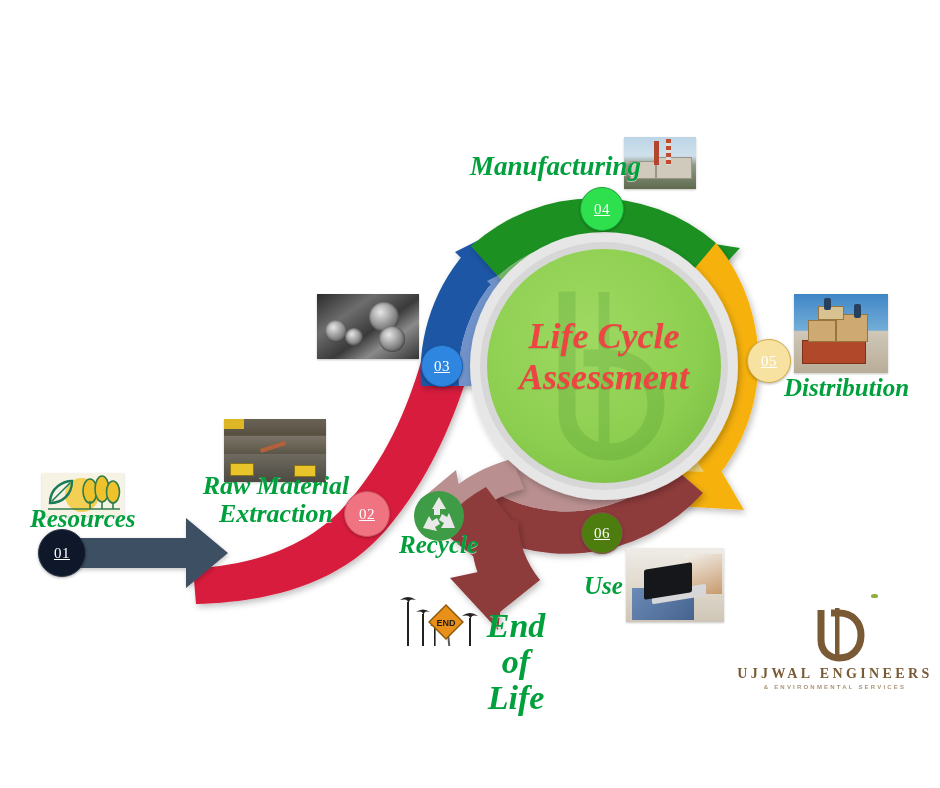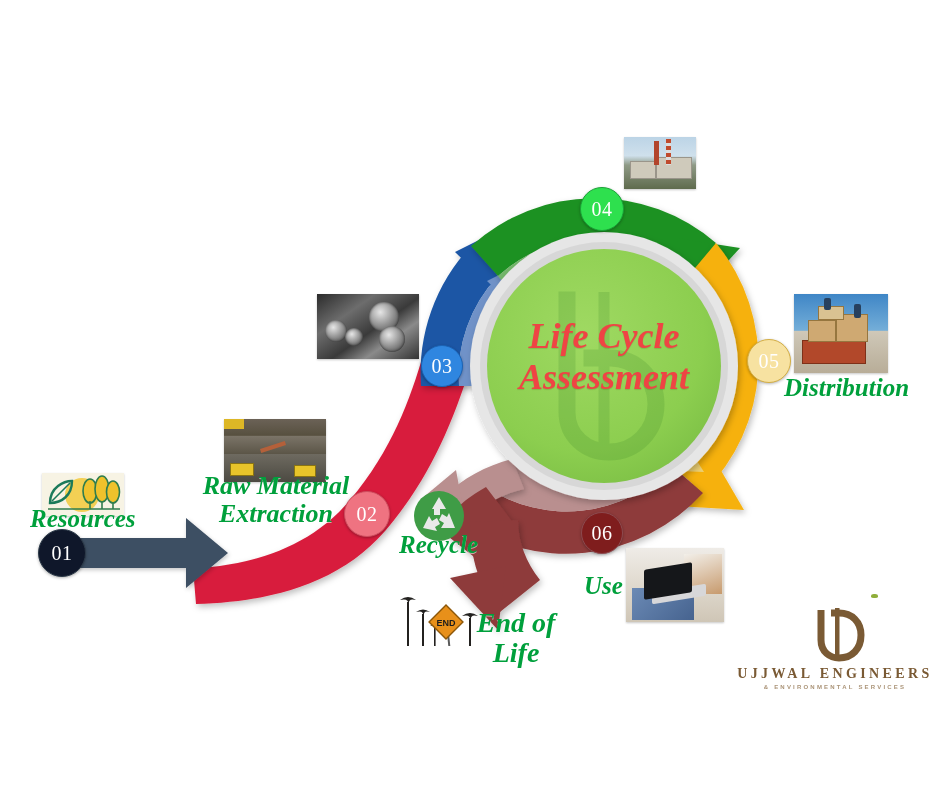--- a/index.html
+++ b/index.html
@@ -27,21 +27,21 @@
   }
   .lbl.two{white-space:normal;text-align:center;}
 
   #lbl-resources{left:30px;top:506px;font-size:25px;}
   #lbl-raw{left:196px;top:472px;font-size:26px;width:160px;text-align:center;}
   #lbl-processing{left:308px;top:361px;font-size:26px;}
   #lbl-manufacturing{left:470px;top:152px;font-size:27px;}
   #lbl-distribution{left:784px;top:375px;font-size:25px;}
   #lbl-use{left:584px;top:573px;font-size:25px;}
   #lbl-recycle{left:399px;top:532px;font-size:25px;}
-  #lbl-endoflife{left:470px;top:608px;font-size:28px;width:92px;text-align:center;}
+  #lbl-endoflife{left:470px;top:608px;font-size:34px;width:92px;text-align:center;}
 
   
   .photo{position:absolute;overflow:hidden;background:#ccc;
     box-shadow:0 1px 2px rgba(0,0,0,.22);}
 
   
   #img-resources{left:42px;top:473px;width:82px;height:43px;background:#f7f3e4;}
 
   
   #img-raw{left:224px;top:419px;width:102px;height:63px;
@@ -106,29 +106,30 @@
   #icon-recycle{position:absolute;left:413px;top:490px;width:52px;height:52px;}
 
   
   #scene-eol{position:absolute;left:386px;top:586px;width:96px;height:62px;}
 
   
   .badge{
     position:absolute;border-radius:50%;
     display:flex;align-items:center;justify-content:center;
     color:#ffffff;font-family:"Liberation Serif", serif;
-    font-size:20px;letter-spacing:.5px;
+    font-size:15px;letter-spacing:.5px;
     box-shadow:0 1px 3px rgba(0,0,0,.3);
+    text-decoration:underline;
   }
   #badge-01{left:38px;top:529px;width:46px;height:46px;background:#0f172a;border:1px solid #2c3a49;}
   #badge-02{left:344px;top:491px;width:44px;height:44px;background:#ef7381;border:1px solid #cf4d5e;}
   #badge-03{left:421px;top:345px;width:40px;height:40px;background:#2f86e0;border:1px solid #1b63b5;}
   #badge-04{left:580px;top:187px;width:42px;height:42px;background:#2ee04e;border:1px solid #19a336;}
   #badge-05{left:747px;top:339px;width:42px;height:42px;background:#f7e2a1;border:1px solid #d4ae43;color:#fff;}
-  #badge-06{left:581px;top:512px;width:40px;height:40px;background:#7f1d1d;border:1px solid #8e4a4f;}
+  #badge-06{left:581px;top:512px;width:40px;height:40px;background:#4d7c0f;border:1px solid #8e4a4f;}
 
   
   #logo{position:absolute;left:737px;top:604px;width:196px;height:100px;}
   #logo-mark{position:absolute;left:72px;top:0;width:56px;height:58px;}
   #logo-name{
     position:absolute;left:0;top:62px;width:196px;text-align:center;
     color:#7a5a34;font-family:Liberation Serif, serif;
     font-size:14px;font-weight:bold;letter-spacing:3.4px;
   }
   #logo-sub{
@@ -315,20 +316,21 @@
       </g>
       <g transform="rotate(45 60 36)">
         <rect x="48" y="24" width="24" height="24" fill="#e8901a" stroke="#8d5708" stroke-width="1.4"></rect>
       </g>
       <text x="60" y="40" text-anchor="middle" font-family="Liberation Sans, sans-serif" font-size="9" font-weight="bold" fill="#1c1c1c">END</text>
     </svg>
   </div>
 
   <div class="lbl" id="lbl-resources">Resources</div>
   <div class="lbl two" id="lbl-raw">Raw Material Extraction</div>
+  <div class="lbl" id="lbl-manufacturing">Manufacturing</div>
   <div class="lbl" id="lbl-distribution">Distribution</div>
   <div class="lbl" id="lbl-use">Use</div>
   <div class="lbl" id="lbl-recycle">Recycle</div>
   <div class="lbl two" id="lbl-endoflife">End of Life</div>
 
   <div class="badge" id="badge-01">01</div>
   <div class="badge" id="badge-02">02</div>
   <div class="badge" id="badge-03">03</div>
   <div class="badge" id="badge-04">04</div>
   <div class="badge" id="badge-05">05</div>

